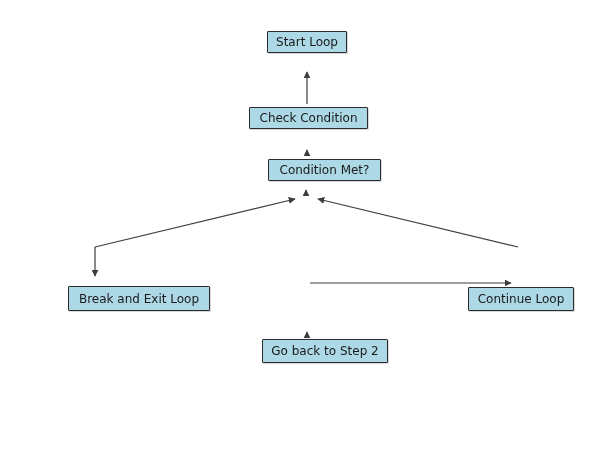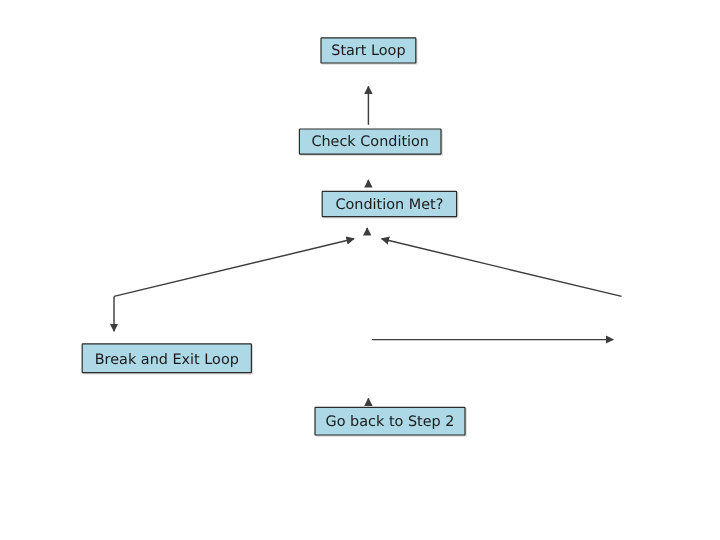--- a/index.html
+++ b/index.html
@@ -88,18 +88,21 @@
   </div>
 
   <div class="node" id="node-condition-met">
     <span>Condition Met?</span>
   </div>
 
   <div class="node" id="node-break-and-exit">
     <span>Break and Exit Loop</span>
   </div>
 
+  <div class="node" id="node-continue-loop">
+    <span>Continue Loop</span>
+  </div>
 
   <div class="node" id="node-go-back-to-step-2">
     <span>Go back to Step 2</span>
   </div>
 
 </div>
 
 </body></html>

